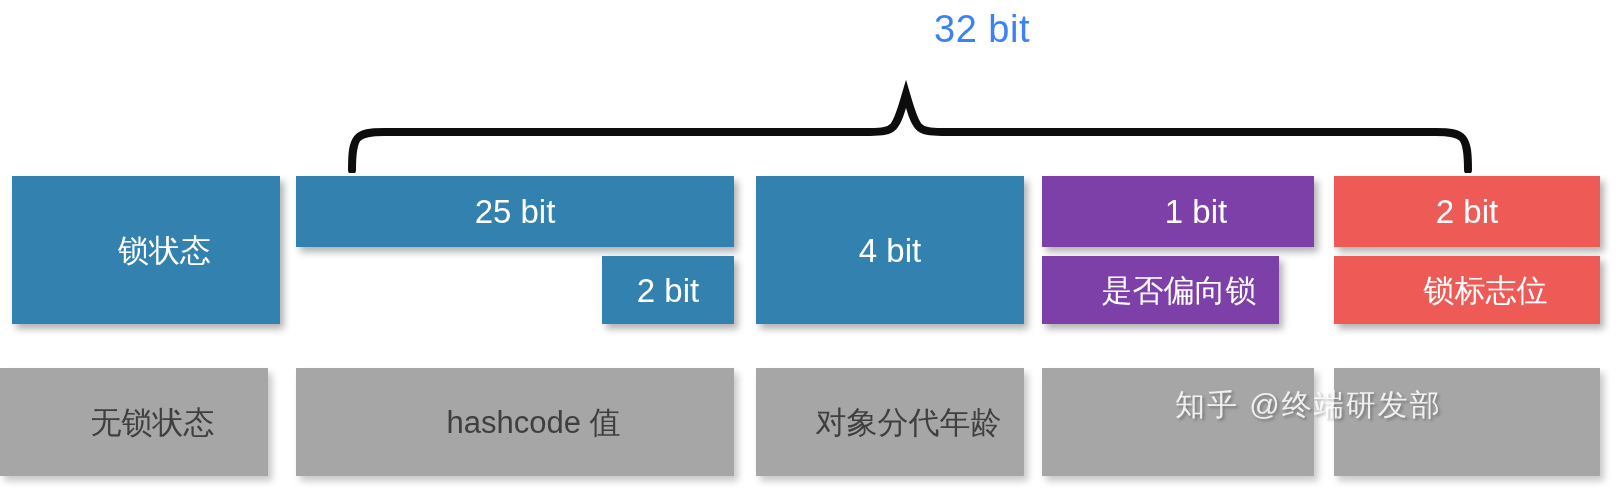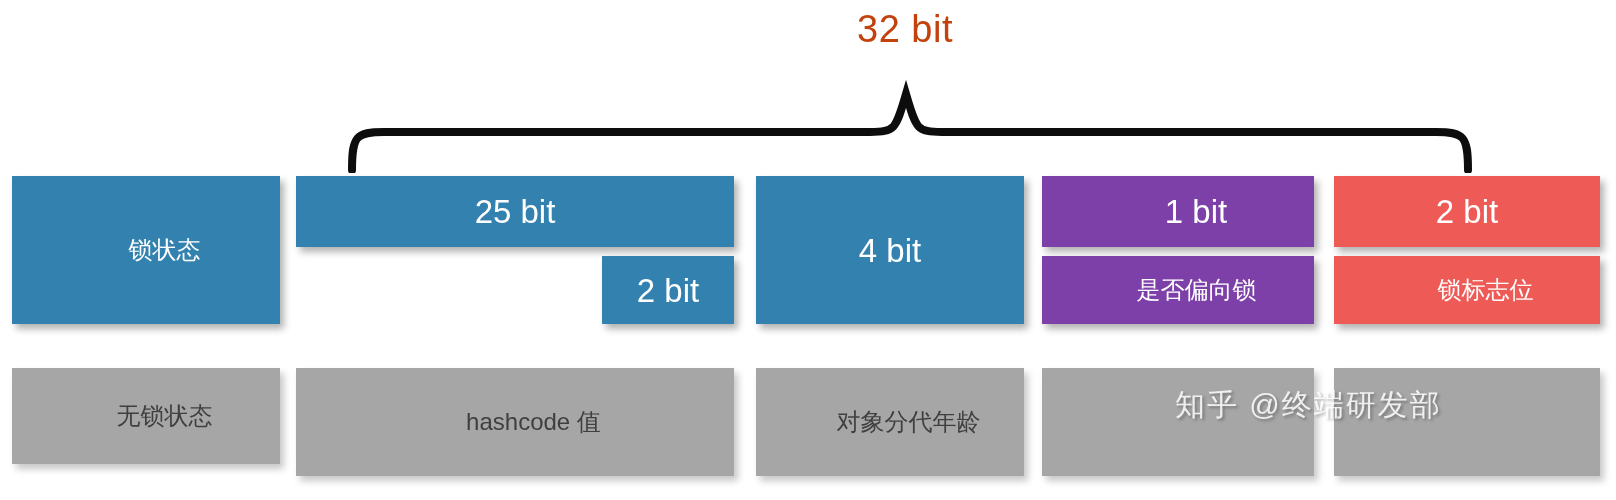--- a/index.html
+++ b/index.html
@@ -21,23 +21,23 @@
     width: 1616px;
     height: 500px;
   }
 
   
   .brace-caption {
     position: absolute;
     left: 780px;
     top: 8px;
     width: 250px;
-    text-align: center;
+    text-align: right;
     font-size: 38px;
-    color: #c2410c;
+    color: #3b82f6;
     letter-spacing: 0.5px;
     white-space: nowrap;
   }
   .brace-svg {
     position: absolute;
     left: 340px;
     top: 78px;
     width: 1140px;
     height: 95px;
     pointer-events: none;
@@ -49,21 +49,21 @@
     box-sizing: border-box;
     display: flex;
     align-items: center;
     justify-content: center;
     color: #ffffff;
     font-size: 33px;
     line-height: 1;
     white-space: nowrap;
     box-shadow: 4px 5px 7px rgba(0,0,0,0.30);
   }
-  .box.cjk { font-size: 24px; padding-left: 37px; }
+  .box.cjk { font-size: 31px; padding-left: 37px; }
   .blue   { background: #3381af; }
   .purple { background: #7d3fa8; }
   .red    { background: #ee5b57; }
   .grey   { background: #a6a6a6; color: #3f3f3f; box-shadow: 4px 5px 7px rgba(0,0,0,0.22); }
 
   
   .watermark {
     position: absolute;
     left: 1175px;
     top: 385px;
@@ -105,32 +105,32 @@
     <span>2 bit</span>
   </div>
 
   <div class="box blue" style="left:756px; top:176px; width:268px; height:148px;">
     <span>4 bit</span>
   </div>
 
   <div class="box purple" style="left:1042px; top:176px; width:272px; height:71px;padding-left:36px;">
     <span>1 bit</span>
   </div>
-  <div class="box purple cjk" style="left:1042px; top:256px; width:272px; height:68px;text-align:right;">
+  <div class="box purple cjk" style="left:1042px; top:256px; width:237px; height:68px;text-align:right;">
     <span>是否偏向锁</span>
   </div>
 
   <div class="box red" style="left:1334px; top:176px; width:266px; height:71px;">
     <span>2 bit</span>
   </div>
   <div class="box red cjk" style="left:1334px; top:256px; width:266px; height:68px;">
     <span>锁标志位</span>
   </div>
 
-  <div class="box grey cjk" style="left:12px; top:368px; width:268px; height:96px;">
+  <div class="box grey cjk" style="left:0; top:368px; width:268px; height:108px;">
     <span>无锁状态</span>
   </div>
 
   <div class="box grey cjk" style="left:296px; top:368px; width:438px; height:108px;">
     <span>hashcode 值</span>
   </div>
 
   <div class="box grey cjk" style="left:756px; top:368px; width:268px; height:108px;">
     <span>对象分代年龄</span>
   </div>

